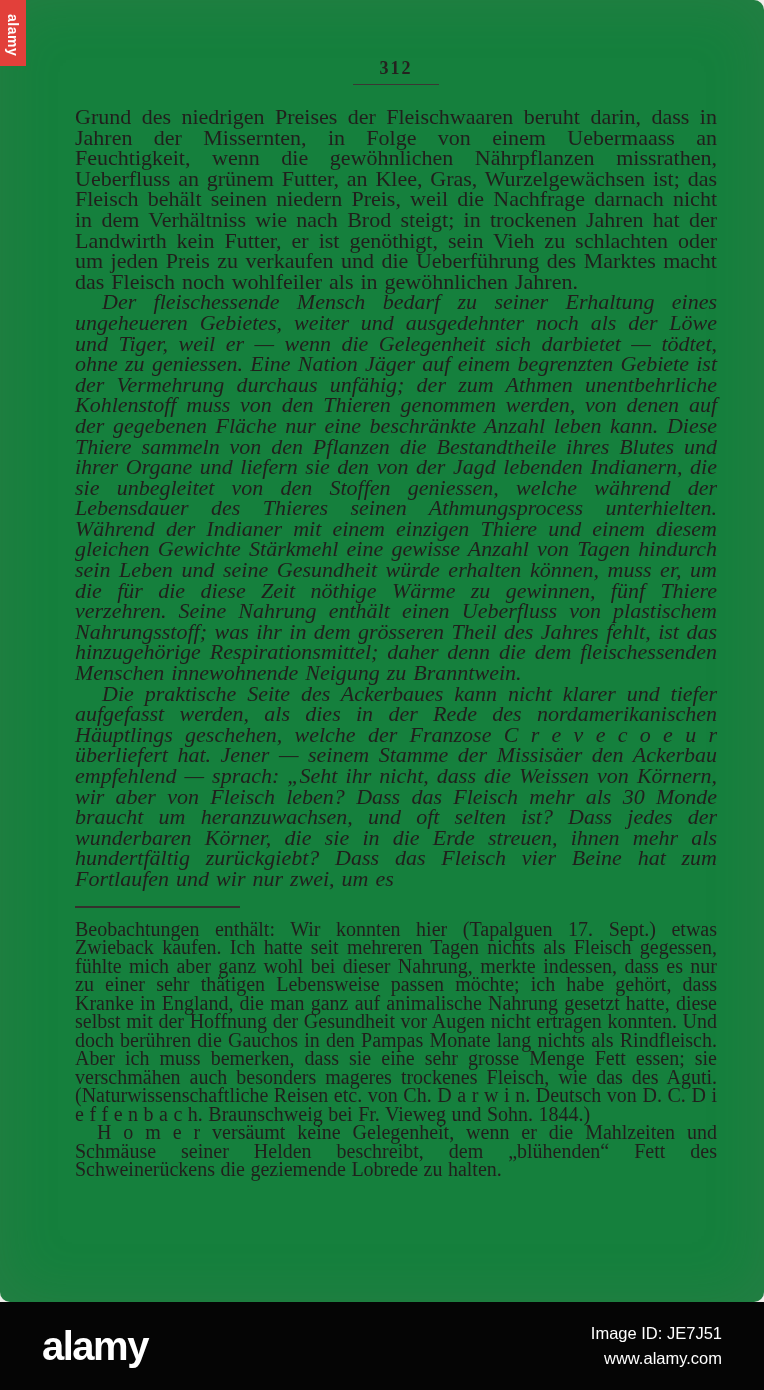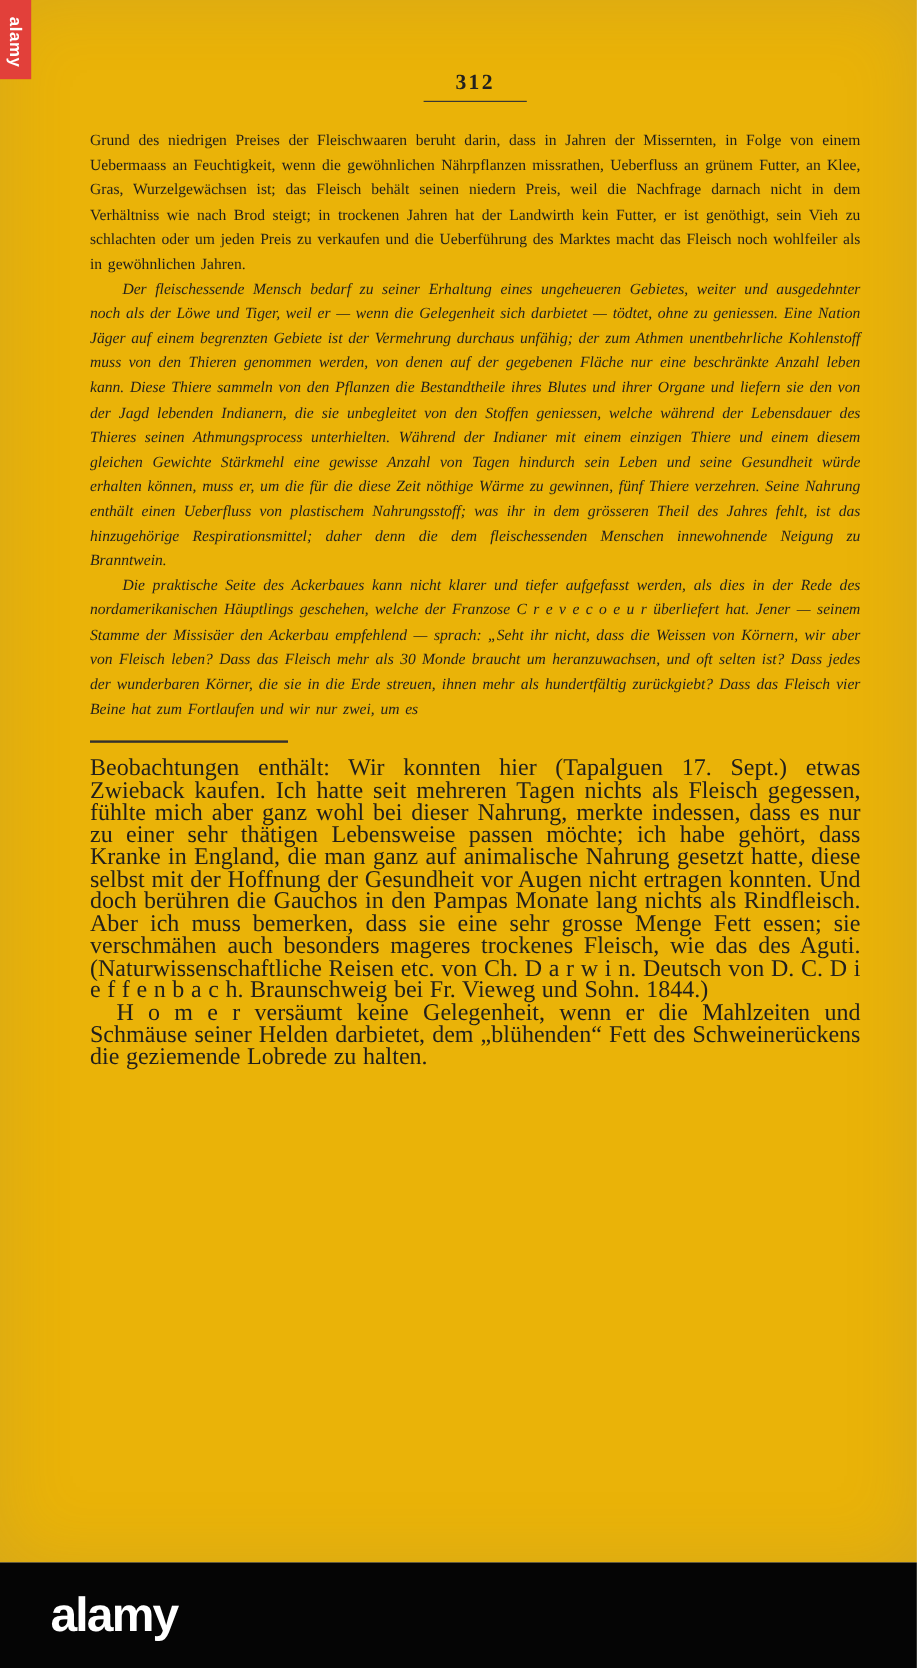--- a/index.html
+++ b/index.html
@@ -12,43 +12,44 @@
   }
   .stage {
     position: relative;
     width: 764px; height: 1390px;
     background: #efeeea;
   }
   
   .sheet {
     position: absolute; left: 0; top: 0;
     width: 764px; height: 1302px;
-    background: #eab308;
+    background: #15803d;
     box-shadow: inset 0 0 60px rgba(120,115,105,0.18);
+    border-radius: 10px;
   }
   .text-column {
     position: absolute;
     left: 75px; top: 58px;
     width: 642px;
     color: #211f1c;
   }
   .page-head { text-align: center; }
   .page-number {
     font-size: 18px; font-weight: bold; letter-spacing: 2px;
     color: #24221f;
   }
   .head-rule {
     width: 86px; height: 0;
     border-top: 1.6px solid #3a3733;
     margin: 5px auto 0 auto;
   }
   .body-block { margin-top: 22px; }
   .body-para {
     margin: 0;
-    font-size: 13px;
+    font-size: 22px;
     line-height: 20.6px;
     text-align: justify;
     word-spacing: 1.5px;
   }
   .body-para.indent { text-indent: 27px; font-style: italic; }
   .footnote-rule {
     width: 165px; height: 0;
     border-top: 2px solid #34312d;
     margin: 16px 0 12px 0;
   }
@@ -117,27 +118,31 @@
       <div class="body-block">
         <p class="body-para">Grund des niedrigen Preises der Fleischwaaren beruht darin, dass in Jahren der Missernten, in Folge von einem Uebermaass an Feuchtigkeit, wenn die gewöhnlichen Nährpflanzen missrathen, Ueberfluss an grünem Futter, an Klee, Gras, Wurzelgewächsen ist; das Fleisch behält seinen niedern Preis, weil die Nachfrage darnach nicht in dem Verhältniss wie nach Brod steigt; in trockenen Jahren hat der Landwirth kein Futter, er ist genöthigt, sein Vieh zu schlachten oder um jeden Preis zu verkaufen und die Ueberführung des Marktes macht das Fleisch noch wohlfeiler als in gewöhnlichen Jahren.</p>
         <p class="body-para indent">Der fleischessende Mensch bedarf zu seiner Erhaltung eines ungeheueren Gebietes, weiter und ausgedehnter noch als der Löwe und Tiger, weil er — wenn die Gelegenheit sich darbietet — tödtet, ohne zu geniessen. Eine Nation Jäger auf einem begrenzten Gebiete ist der Vermehrung durchaus unfähig; der zum Athmen unentbehrliche Kohlenstoff muss von den Thieren genommen werden, von denen auf der gegebenen Fläche nur eine beschränkte Anzahl leben kann. Diese Thiere sammeln von den Pflanzen die Bestandtheile ihres Blutes und ihrer Organe und liefern sie den von der Jagd lebenden Indianern, die sie unbegleitet von den Stoffen geniessen, welche während der Lebensdauer des Thieres seinen Athmungsprocess unterhielten. Während der Indianer mit einem einzigen Thiere und einem diesem gleichen Gewichte Stärkmehl eine gewisse Anzahl von Tagen hindurch sein Leben und seine Gesundheit würde erhalten können, muss er, um die für die diese Zeit nöthige Wärme zu gewinnen, fünf Thiere verzehren. Seine Nahrung enthält einen Ueberfluss von plastischem Nahrungsstoff; was ihr in dem grösseren Theil des Jahres fehlt, ist das hinzugehörige Respirationsmittel; daher denn die dem fleischessenden Menschen innewohnende Neigung zu Branntwein.</p>
         <p class="body-para indent">Die praktische Seite des Ackerbaues kann nicht klarer und tiefer aufgefasst werden, als dies in der Rede des nordamerikanischen Häuptlings geschehen, welche der Franzose C r e v e c o e u r überliefert hat. Jener — seinem Stamme der Missisäer den Ackerbau empfehlend — sprach: „Seht ihr nicht, dass die Weissen von Körnern, wir aber von Fleisch leben? Dass das Fleisch mehr als 30 Monde braucht um heranzuwachsen, und oft selten ist? Dass jedes der wunderbaren Körner, die sie in die Erde streuen, ihnen mehr als hundertfältig zurückgiebt? Dass das Fleisch vier Beine hat zum Fortlaufen und wir nur zwei, um es</p>
       </div>
 
       <div class="footnote-rule"></div>
 
       <div class="footnote-block">
         <p class="footnote-para">Beobachtungen enthält: Wir konnten hier (Tapalguen 17. Sept.) etwas Zwieback kaufen. Ich hatte seit mehreren Tagen nichts als Fleisch gegessen, fühlte mich aber ganz wohl bei dieser Nahrung, merkte indessen, dass es nur zu einer sehr thätigen Lebensweise passen möchte; ich habe gehört, dass Kranke in England, die man ganz auf animalische Nahrung gesetzt hatte, diese selbst mit der Hoffnung der Gesundheit vor Augen nicht ertragen konnten. Und doch berühren die Gauchos in den Pampas Monate lang nichts als Rindfleisch. Aber ich muss bemerken, dass sie eine sehr grosse Menge Fett essen; sie verschmähen auch besonders mageres trockenes Fleisch, wie das des Aguti. (Naturwissenschaftliche Reisen etc. von Ch. D a r w i n. Deutsch von D. C. D i e f f e n b a c h. Braunschweig bei Fr. Vieweg und Sohn. 1844.)</p>
-        <p class="footnote-para indent">H o m e r versäumt keine Gelegenheit, wenn er die Mahlzeiten und Schmäuse seiner Helden darbietet, dem „blühenden“ Fett des Schweinerückens die geziemende Lobrede zu halten.</p>
+        <p class="footnote-para indent">H o m e r versäumt keine Gelegenheit, wenn er die Mahlzeiten und Schmäuse seiner Helden beschreibt, dem „blühenden“ Fett des Schweinerückens die geziemende Lobrede zu halten.</p>
       </div>
 
     </div>
   </div>
 
   <div class="corner-tab" style="background: rgb(226, 64, 58);">
     <span class="corner-logo">alamy</span>
   </div>
 
   <div class="footer-bar" style="background: rgb(5, 5, 5);">
     <div class="footer-logo">alamy</div>
+    <div class="footer-meta">
+      <div>Image ID: JE7J51</div>
+      <div>www.alamy.com</div>
+    </div>
   </div>
 
 </div>
 
 </body></html>

